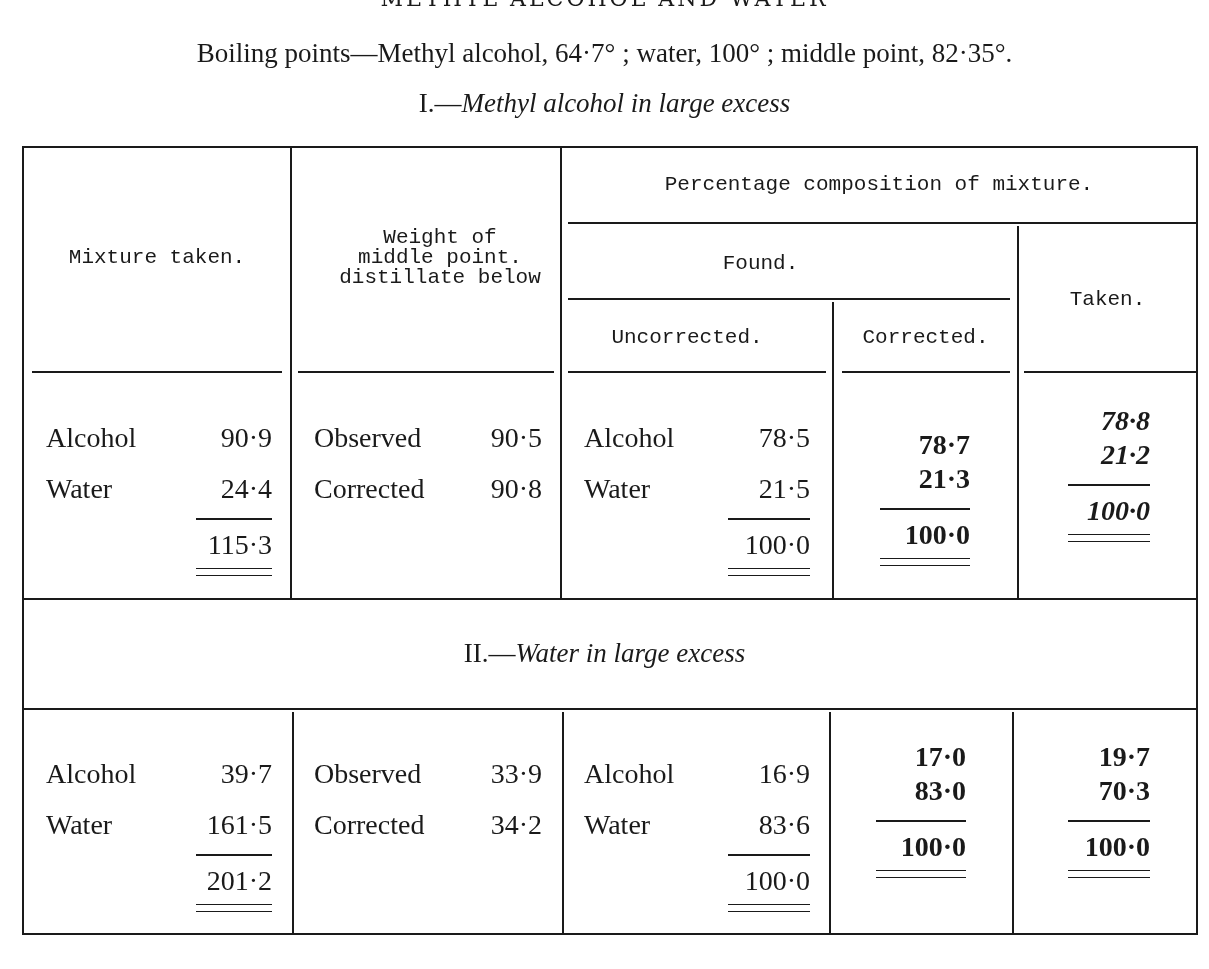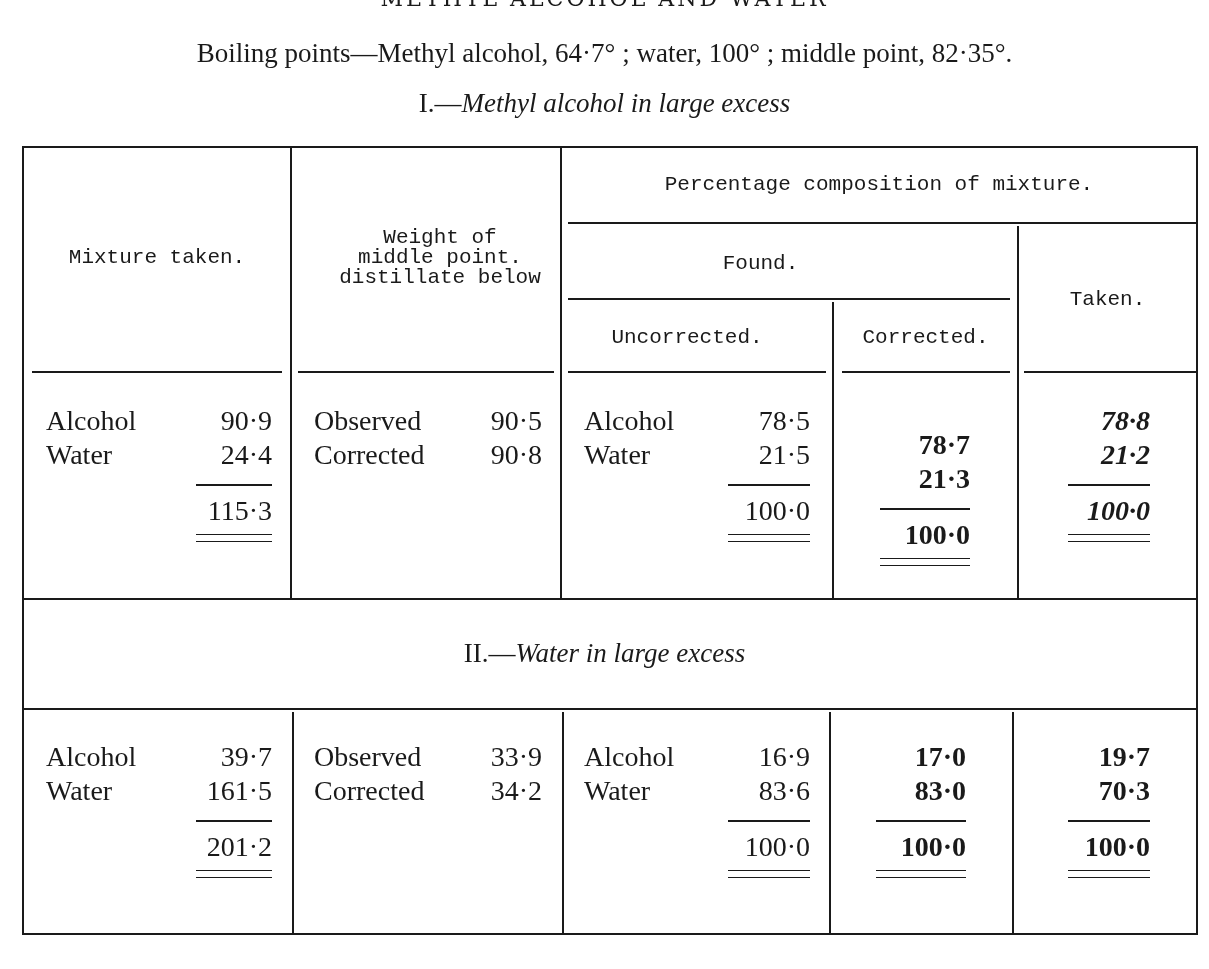--- a/index.html
+++ b/index.html
@@ -11,21 +11,21 @@
   .subtitle { top:38px; left:0; width:1209px; text-align:center; font-size:27px;
               font-family:"Liberation Serif",serif; }
   .section-title { left:0; width:1209px; text-align:center; font-size:27px;
                    font-family:"Liberation Serif",serif; }
   .section-title i { font-style:italic; }
   .hline { background:#1a1a1a; height:2px; }
   .vline { background:#1a1a1a; width:2px; }
   .hdr { font-family:Liberation Mono, monospace; font-size:21px; text-align:center; line-height:20px; }
   .cell { font-family:"Liberation Serif",serif; font-size:28px; line-height:34px; }
   .bold { font-weight:bold; }
-  .row { display:flex; justify-content:space-between; }
+  .row { display:flex; justify-content:space-between;margin-top:17px; }
   .num { text-align:right; }
   .rule { height:1.5px; background:#1a1a1a; }
   .dbl { height:6px; border-top:1.5px solid #1a1a1a; border-bottom:1.5px solid #1a1a1a; }
 </style>
 </head>
 <body>
 
 <div class="abs running-head">Methyl Alcohol and Water</div>
 <div class="abs subtitle">Boiling points—Methyl alcohol, 64·7° ;  water, 100° ;  middle point, 82·35°.</div>
 <div class="abs section-title" style="top:88px;"><span>I.—</span><i>Methyl alcohol in large excess</i></div>

